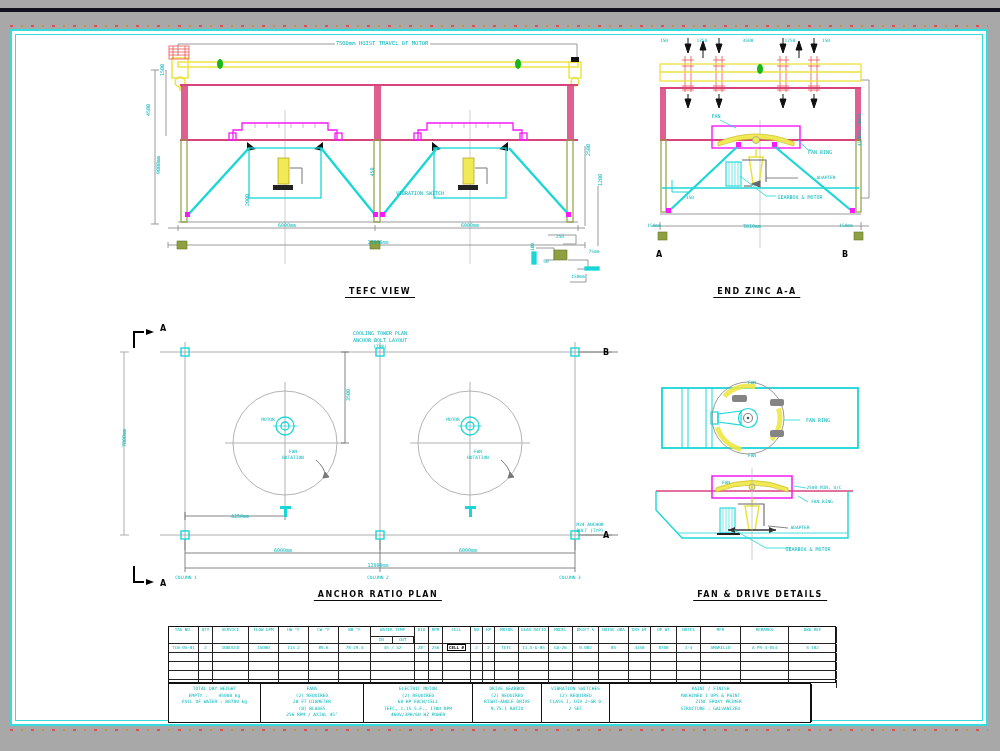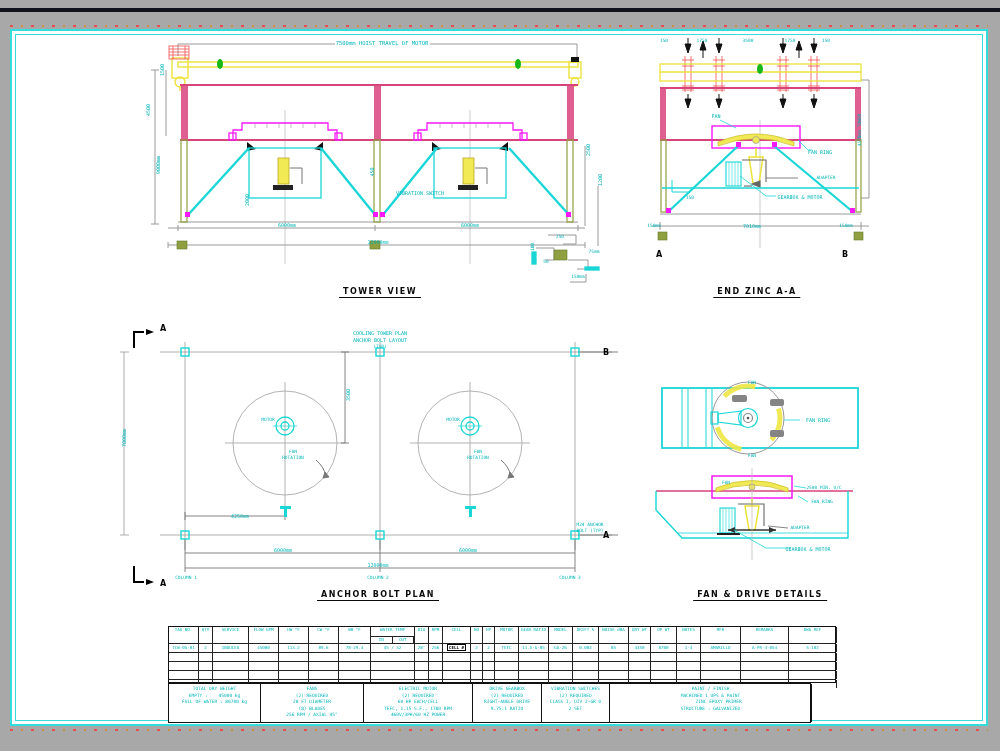--- a/index.html
+++ b/index.html
@@ -477,23 +477,23 @@
       <span class="ann" style="left: 752px; top: 383px; font-size: 4.5px;">FAN</span>
       <span class="ann" style="left: 752px; top: 456px; font-size: 4.5px;">FAN</span>
       <span class="ann" style="left: 818px; top: 420px;">FAN RING</span>
       <span class="ann" style="left: 726px; top: 483px; font-size: 4.5px;">FAN</span>
       <span class="ann" style="left: 824px; top: 488px; font-size: 4.5px;">2500 MIN. U/C</span>
       <span class="ann" style="left: 822px; top: 502px; font-size: 4.5px;">FAN RING</span>
       <span class="ann" style="left: 800px; top: 528px; font-size: 4.5px;">ADAPTER</span>
       <span class="ann" style="left: 808px; top: 549px; font-size: 5px;">GEARBOX &amp; MOTOR</span>
     </div>
 
-  <div class="title" style="left:380px;top:287px">TOWER VIEW</div>
+  <div class="title" style="left:380px;top:287px">TEFC VIEW</div>
   <div class="title" style="left:757px;top:287px">END ZINC A-A</div>
-  <div class="title" style="left:378px;top:590px">ANCHOR BOLT PLAN</div>
+  <div class="title" style="left:378px;top:590px">ANCHOR RATIO PLAN</div>
   <div class="title" style="left:760px;top:590px">FAN &amp; DRIVE DETAILS</div>
 
   <div id="parts-table">
       <div class="trow thead" style="grid-template-columns: 30px 14px 36px 30px 30px 30px 32px 44px 14px 14px 28px 12px 12px 24px 30px 24px 26px 30px 22px 26px 24px 40px 48px 48px;">
         <div class="th">
           <div class="thl">TAG NO.</div>
         </div>
         <div class="th">
           <div class="thl">QTY</div>
         </div>

